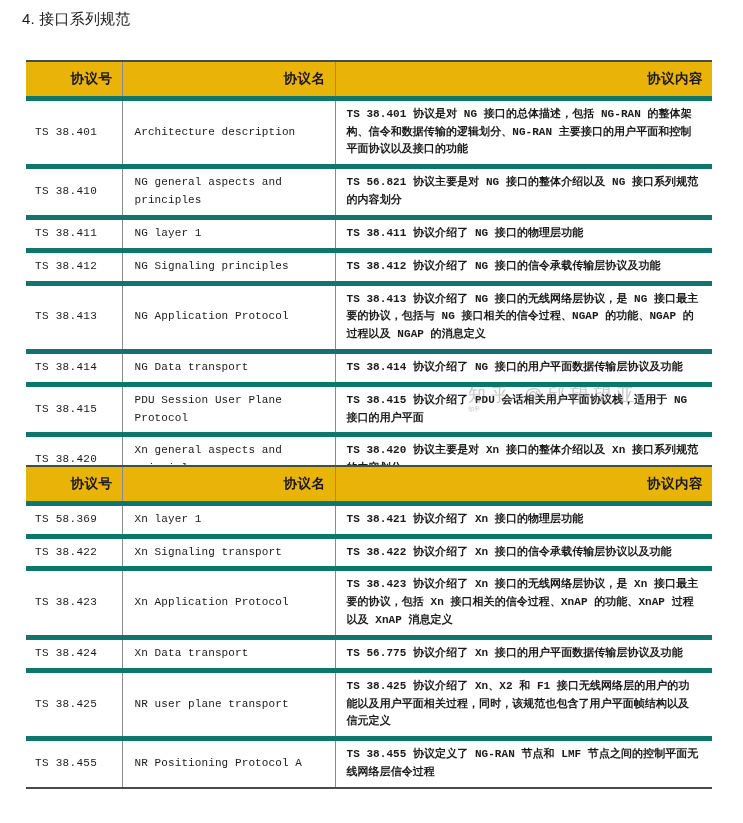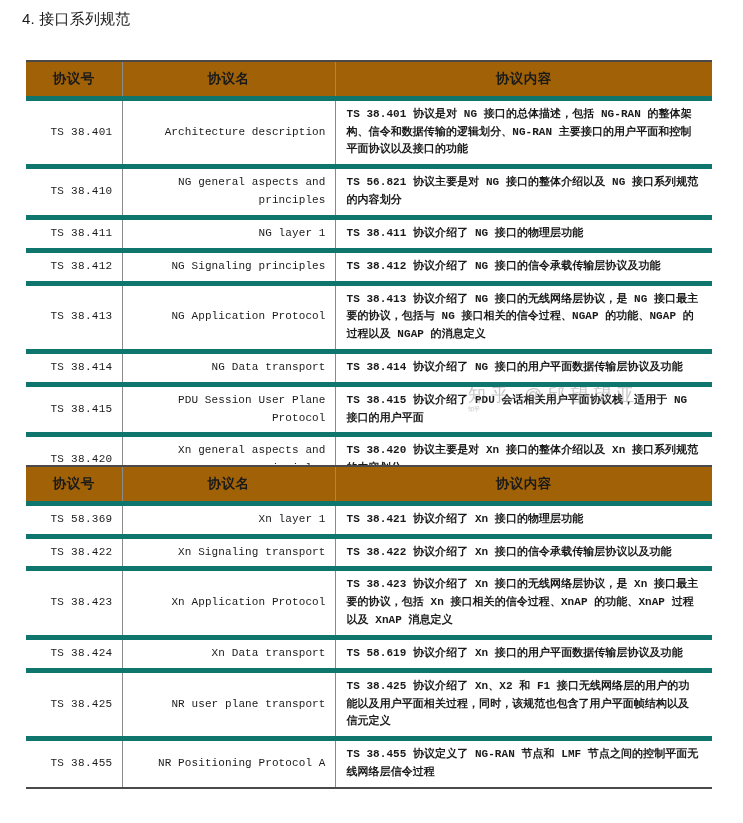--- a/index.html
+++ b/index.html
@@ -61,44 +61,44 @@
     line-height: 1.62;
     font-family: Liberation Mono, monospace;
   }
 
   .spec-table td:last-child,
   .spec-table th:last-child {
     border-right: none;
   }
 
   .spec-table thead th {
-    background: #a16207;
-    text-align: center;
+    background: #eab308;
+    text-align: right;
     font-weight: bold;
     font-family: "Liberation Sans", "DejaVu Sans", sans-serif;
     font-size: 13.5px;
     border-top: 2px solid #4a4a4a;
     border-bottom: 1px solid #6f6f6f;
     padding-top: 6px;
     padding-bottom: 6px;
     letter-spacing: 0.5px;
   }
 
   .spec-table tbody tr:last-child td {
     border-bottom: 2px solid #4a4a4a;
   }
 
   .col-id {
-    text-align: right;
+    text-align: left;
     white-space: nowrap;
     letter-spacing: 0.3px;
   }
 
   .col-name {
-    text-align: right;
+    text-align: left;
     padding-left: 12px !important;
     letter-spacing: 0.1px;
   }
 
   .col-content {
     text-align: left;
     padding-left: 11px !important;
     padding-right: 12px !important;
     font-weight: bold;
     letter-spacing: 0.05px;
@@ -233,21 +233,21 @@
         <td class="col-content">TS 38.422 协议介绍了 Xn 接口的信令承载传输层协议以及功能</td>
       </tr>
       <tr>
         <td class="col-id">TS 38.423</td>
         <td class="col-name">Xn Application Protocol</td>
         <td class="col-content">TS 38.423 协议介绍了 Xn 接口的无线网络层协议，是 Xn 接口最主要的协议，包括 Xn 接口相关的信令过程、XnAP 的功能、XnAP 过程以及 XnAP 消息定义</td>
       </tr>
       <tr>
         <td class="col-id">TS 38.424</td>
         <td class="col-name">Xn Data transport</td>
-        <td class="col-content">TS 58.619 协议介绍了 Xn 接口的用户平面数据传输层协议及功能</td>
+        <td class="col-content">TS 56.775 协议介绍了 Xn 接口的用户平面数据传输层协议及功能</td>
       </tr>
       <tr>
         <td class="col-id">TS 38.425</td>
         <td class="col-name">NR user plane transport</td>
         <td class="col-content">TS 38.425 协议介绍了 Xn、X2 和 F1 接口无线网络层的用户的功能以及用户平面相关过程，同时，该规范也包含了用户平面帧结构以及信元定义</td>
       </tr>
       <tr>
         <td class="col-id">TS 38.455</td>
         <td class="col-name">NR Positioning Protocol A</td>
         <td class="col-content">TS 38.455 协议定义了 NG-RAN 节点和 LMF 节点之间的控制平面无线网络层信令过程</td>

